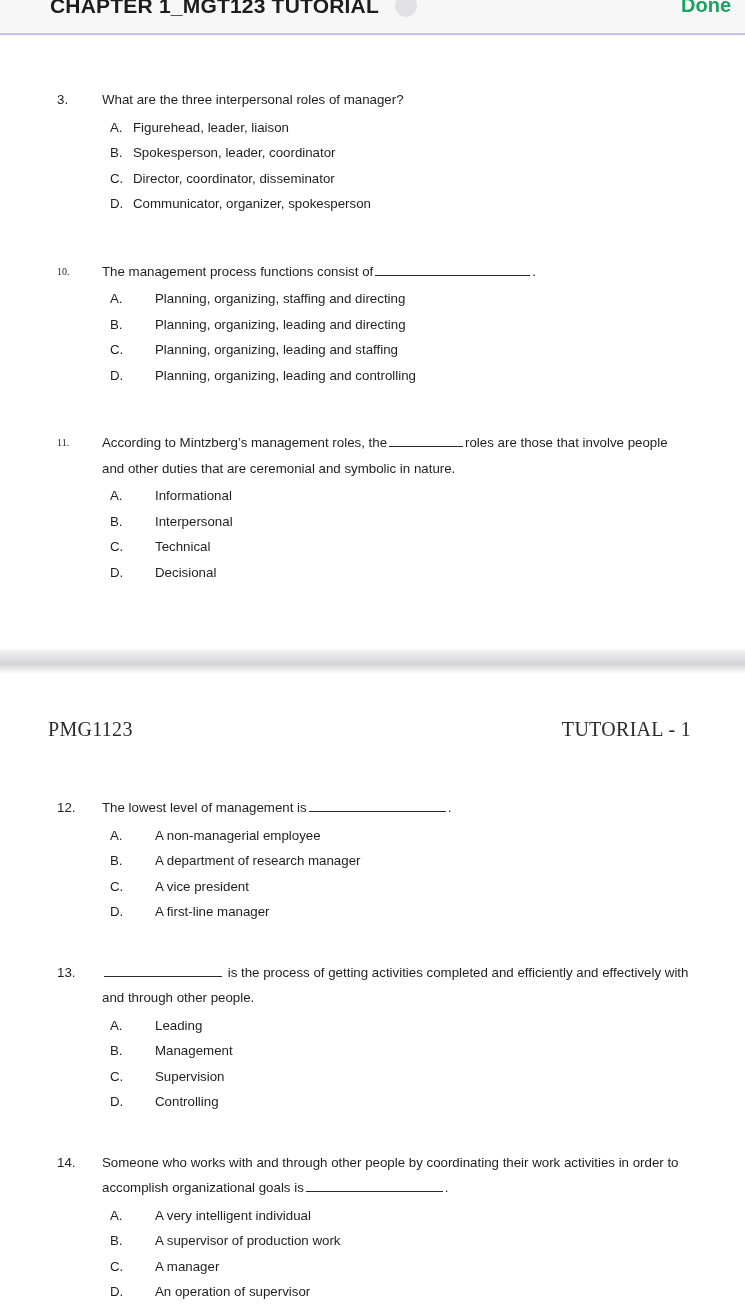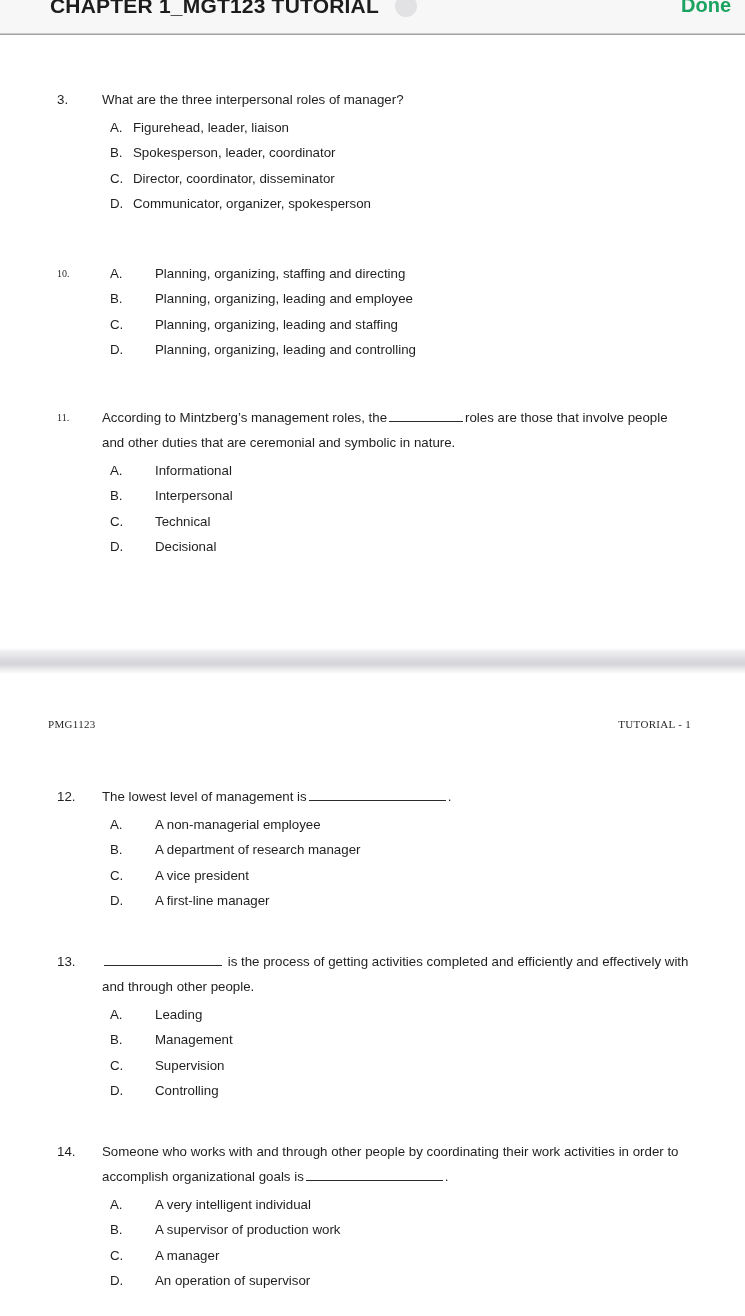--- a/index.html
+++ b/index.html
@@ -12,21 +12,21 @@
     height: 1316px;
     overflow: hidden;
     font-family: "Liberation Sans", sans-serif;
     -webkit-font-smoothing: antialiased;
   }
 
   .viewer {
     position: relative;
     width: 745px;
     height: 1316px;
-    background: #a3a3a3;
+    background: #c4b5fd;
   }
 
   
   .appbar {
     position: absolute;
     top: -22px;
     left: 0;
     width: 745px;
     height: 56px;
     background: #f7f7f7;
@@ -92,21 +92,21 @@
   }
 
   .page-inner { position: relative; padding: 0 48px; }
 
   
   .running-head {
     display: flex;
     justify-content: space-between;
     align-items: baseline;
     font-family: "Liberation Serif", serif;
-    font-size: 11px;
+    font-size: 20px;
     color: #2b2b2b;
     letter-spacing: .3px;
     padding-top: 44px;
   }
   .running-head .rh-right { margin-right: 6px; font-family: Liberation Serif, serif; }
 
   
   .question {
     position: relative;
     color: #1f1f1f;
@@ -195,28 +195,29 @@
             <span class="opt-letter">D.</span>
             <span class="opt-text">Communicator, organizer, spokesperson</span>
           </div>
         </div>
       </div>
 
       <div class="q-gap-lg"></div>
 
       <div class="question">
         <div class="q-num serif">10.</div>
+        <div class="q-stem"><span>The management process functions consist of</span><span class="blank w-xlong"></span><span>.</span></div>
         <div class="options">
           <div class="option opt-wide">
             <span class="opt-letter">A.</span>
             <span class="opt-text">Planning, organizing, staffing and directing</span>
           </div>
           <div class="option opt-wide">
             <span class="opt-letter">B.</span>
-            <span class="opt-text">Planning, organizing, leading and employee</span>
+            <span class="opt-text">Planning, organizing, leading and directing</span>
           </div>
           <div class="option opt-wide">
             <span class="opt-letter">C.</span>
             <span class="opt-text">Planning, organizing, leading and staffing</span>
           </div>
           <div class="option opt-wide">
             <span class="opt-letter">D.</span>
             <span class="opt-text">Planning, organizing, leading and controlling</span>
           </div>
         </div>

